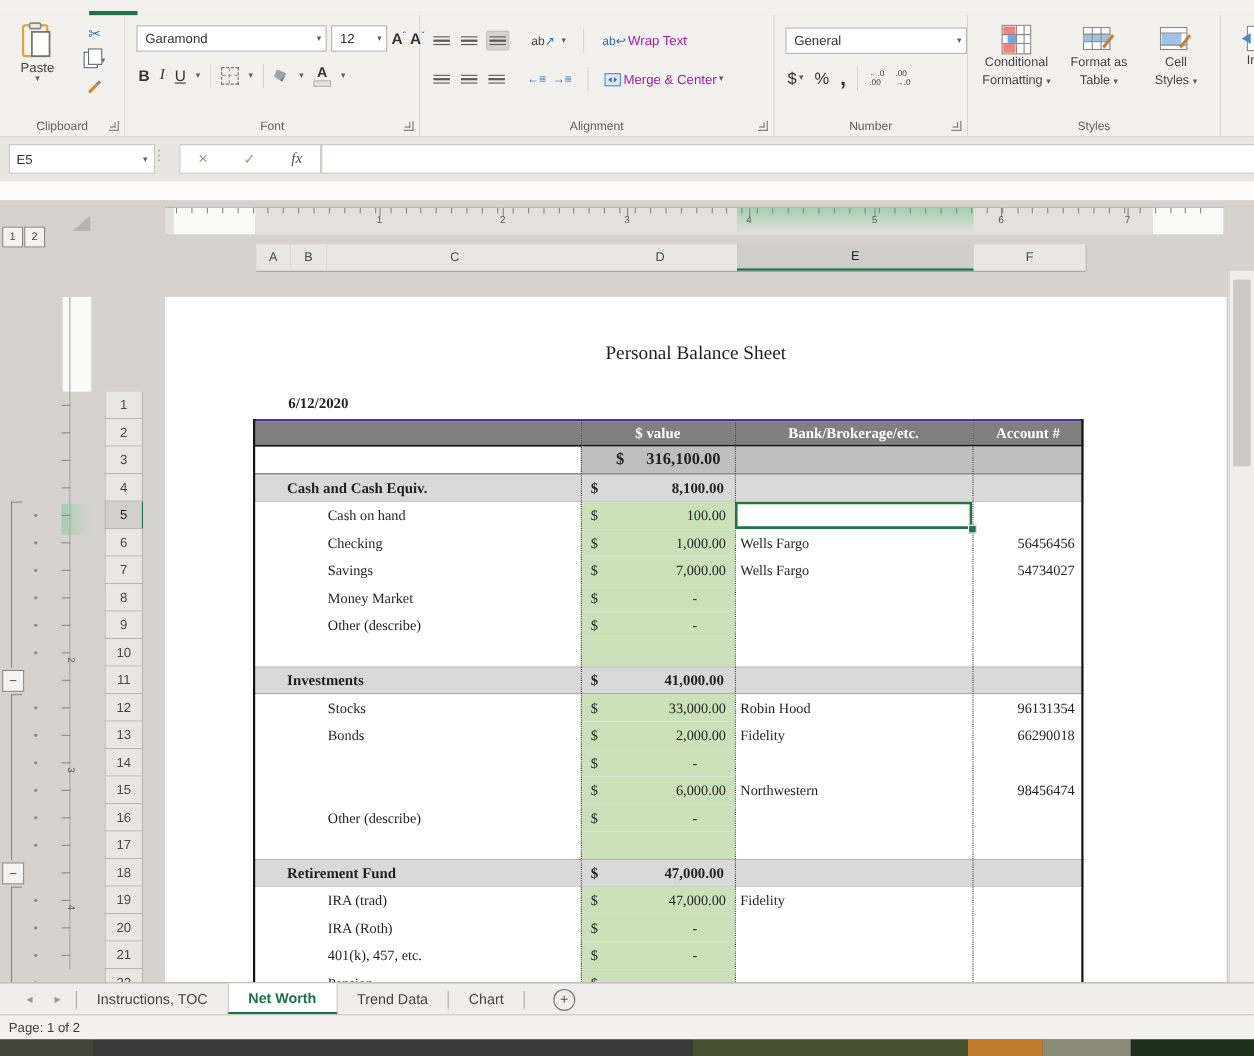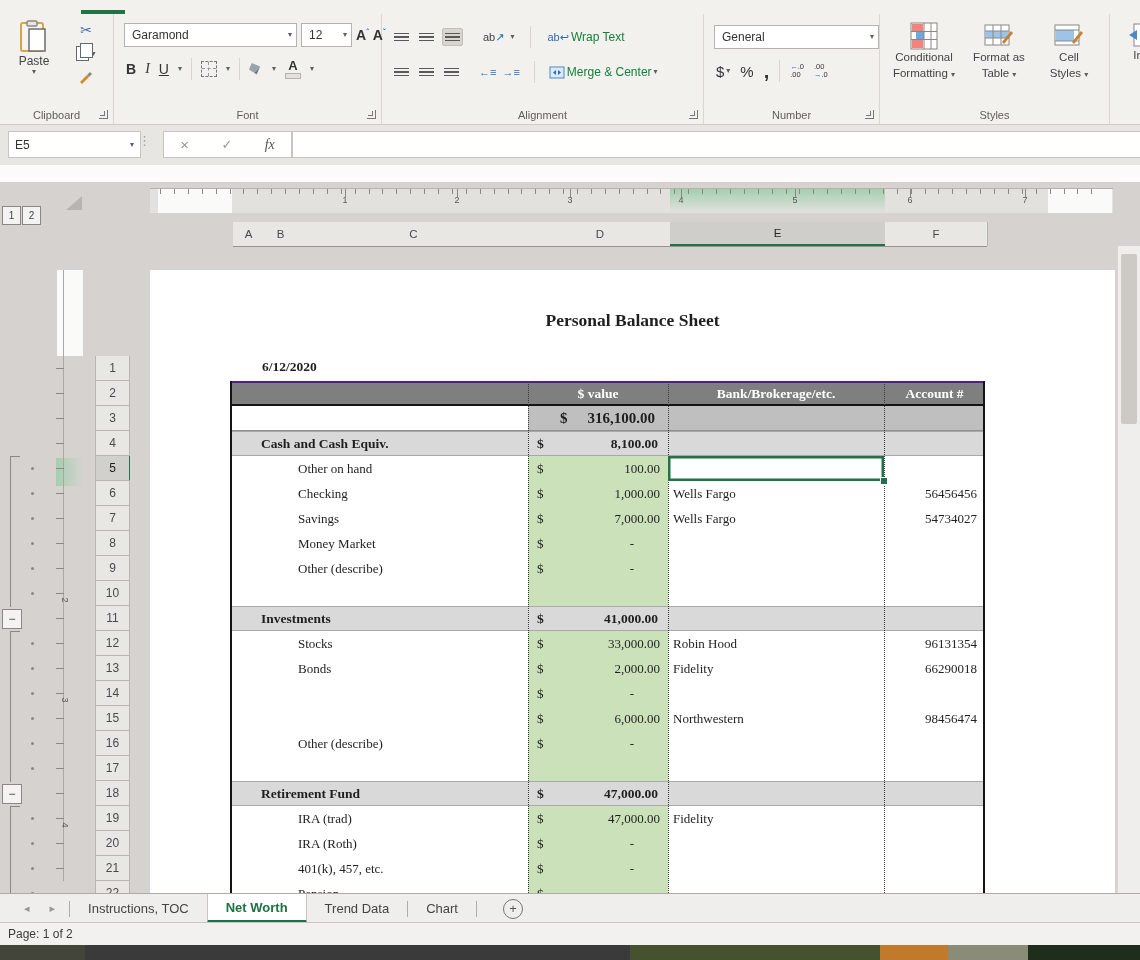--- a/index.html
+++ b/index.html
@@ -42,21 +42,21 @@
   .fillicon{width:14px;height:12px;background:linear-gradient(135deg,#9aa2aa 60%,#6f7a84 60%);clip-path:polygon(20% 0,80% 30%,55% 95%,0 55%);}
   .fontcolA{font-size:13px;font-weight:bold;color:#333;line-height:1;text-align:center;}
   .fontcolA .bar{display:block;width:14px;height:4px;background:#e3e1de;border:1px solid #b5b2ae;margin-top:1px;}
   
   .g-align{width:321px;}
   .al-row{position:absolute;display:flex;align-items:center;gap:6px;}
   .al-icon{width:15px;height:12px;display:flex;flex-direction:column;justify-content:center;gap:2px;padding:2px;}
   .al-icon i{display:block;height:1.5px;background:#595959;}
   .al-sel{background:#d8d4ce;border:1px solid #c3beb7;border-radius:2px;}
   .lblu{color:#2b6cb8;}
-  .albtn-label{font-size:12px;color:#15803d;}
+  .albtn-label{font-size:12px;color:#a21caf;}
   .miniico{font-size:11px;color:#2b6cb8;}
   
   .g-number{width:175px;}
   .numrow2{position:absolute;left:12px;top:46px;display:flex;align-items:center;gap:10px;color:#333;}
   .decico{font-size:7.5px;line-height:1.1;color:#333;text-align:left;}
   .decico b{color:#2b6cb8;font-weight:normal;}
   
   .g-styles{width:229px;}
   .stylebtn{position:absolute;top:8px;display:flex;flex-direction:column;align-items:center;font-size:11.5px;color:#444;line-height:1.35;}
   .g-insert{width:35px;overflow:hidden;border-right:none;}
@@ -93,21 +93,21 @@
   .vnum{position:absolute;left:62px;font-size:9px;color:#595855;transform:rotate(90deg);}
   .rowhdrs{position:absolute;left:95px;top:174px;width:35px;height:537px;overflow:hidden;}
   .rowh{position:absolute;left:0;width:33px;height:24px;background:#e9e7e4;border-bottom:1px solid #b8b5b1;border-right:1px solid #b8b5b1;border-left:1px solid #b8b5b1;display:flex;align-items:center;justify-content:center;font-size:12px;color:#4a4a4a;}
   .rowh.sel{background:#d2d0cd;border-right:2.5px solid #217346;color:#1d1d1d;}
   .rail{position:absolute;left:0;top:174px;width:56px;height:537px;overflow:hidden;}
   .bracket{position:absolute;left:10px;width:9px;border-left:1.5px solid #8a8784;border-top:1.5px solid #8a8784;}
   .raildot{position:absolute;left:31px;width:3px;height:3px;border-radius:50%;background:#8a8784;}
   .minusbtn{position:absolute;left:2px;width:18px;height:18px;border:1px solid #8a8784;background:#f5f3f1;display:flex;align-items:center;justify-content:center;font-size:12px;color:#444;line-height:1;}
   
   .sheet-serif{font-family:"Liberation Serif","DejaVu Serif",serif;color:#1f1f1f;}
-  .sheet-title{position:absolute;top:40px;left:0;width:965px;text-align:center;font-size:17.5px;font-weight:bold;}
+  .sheet-title{position:absolute;top:40px;left:0;width:965px;text-align:center;font-size:17.5px;}
   .sheet-date{position:absolute;top:89px;left:112px;font-size:13.5px;font-weight:bold;}
   .nwtable{position:absolute;left:80px;top:111px;width:755px;height:512px;}
   .trow{position:absolute;left:0;width:755px;height:25px;}
   .tcell{position:absolute;top:0;bottom:0;display:flex;align-items:center;overflow:hidden;font-size:13px;}
   .c0{left:0;width:298px;}
   .c1{left:298px;width:140px;justify-content:space-between;padding:0 8px 0 9px;box-sizing:border-box;}
   .c2{left:438px;width:216px;padding-left:5px;box-sizing:border-box;}
   .c3{left:654px;width:101px;justify-content:flex-end;padding-right:8px;box-sizing:border-box;}
   .row-header .tcell{background:#7f7f7f;color:#fff;font-weight:bold;justify-content:center;font-size:13.5px;padding:0;}
   .row-header{border-top:2px solid #4c1d95;border-bottom:2px solid #141414;box-sizing:border-box;}
@@ -484,21 +484,21 @@
           <div class="trow row-section" style="top: 50px;">
             <div class="tcell c0">Cash and Cash Equiv.</div>
             <div class="tcell c1">
               <div style="font-weight: bold;">$</div>
               <div>8,100.00</div>
             </div>
             <div class="tcell c2"></div>
             <div class="tcell c3"></div>
           </div>
           <div class="trow row-item" style="top: 75px;">
-            <div class="tcell c0">Other on hand</div>
+            <div class="tcell c0">Cash on hand</div>
             <div class="tcell c1">
               <div style="font-weight: normal;">$</div>
               <div>100.00</div>
             </div>
             <div class="tcell c2"></div>
             <div class="tcell c3"></div>
           </div>
           <div class="trow row-item" style="top: 100px;">
             <div class="tcell c0">Checking</div>
             <div class="tcell c1">

